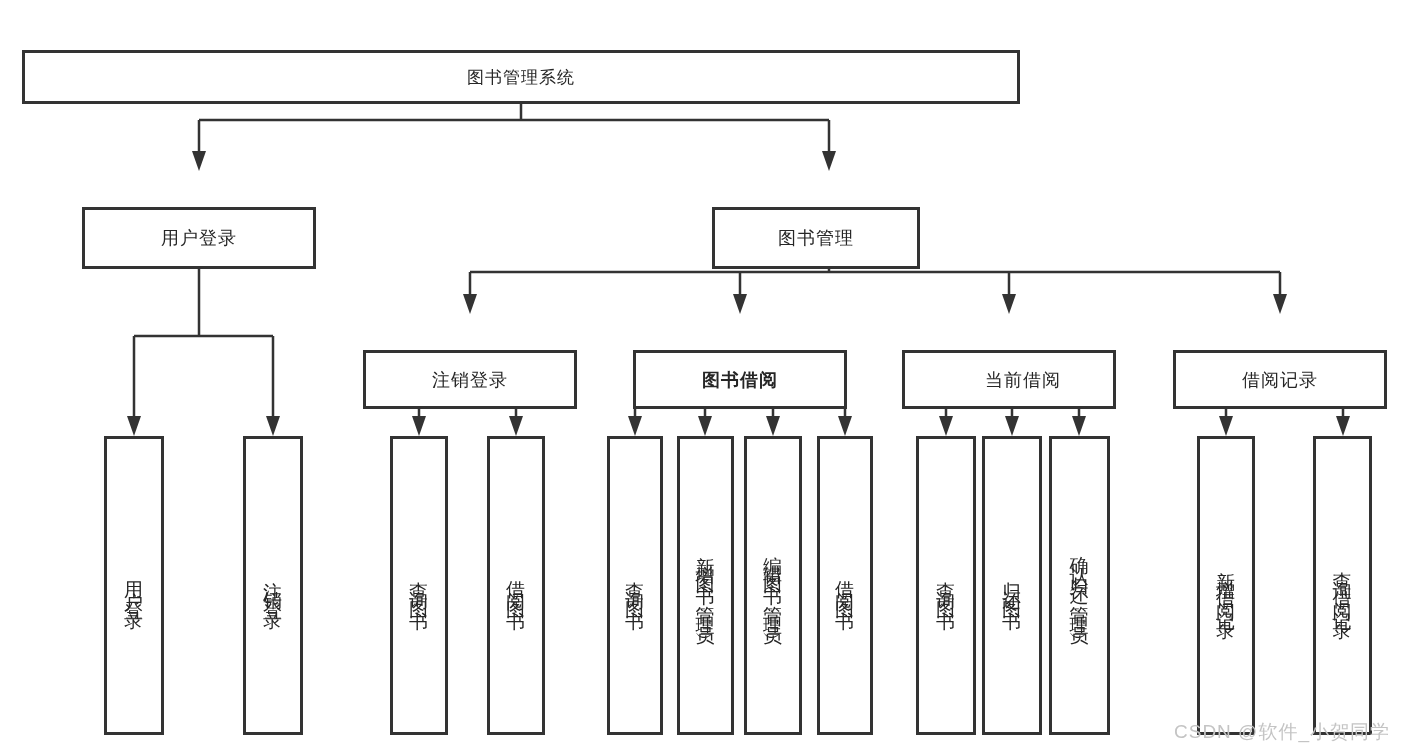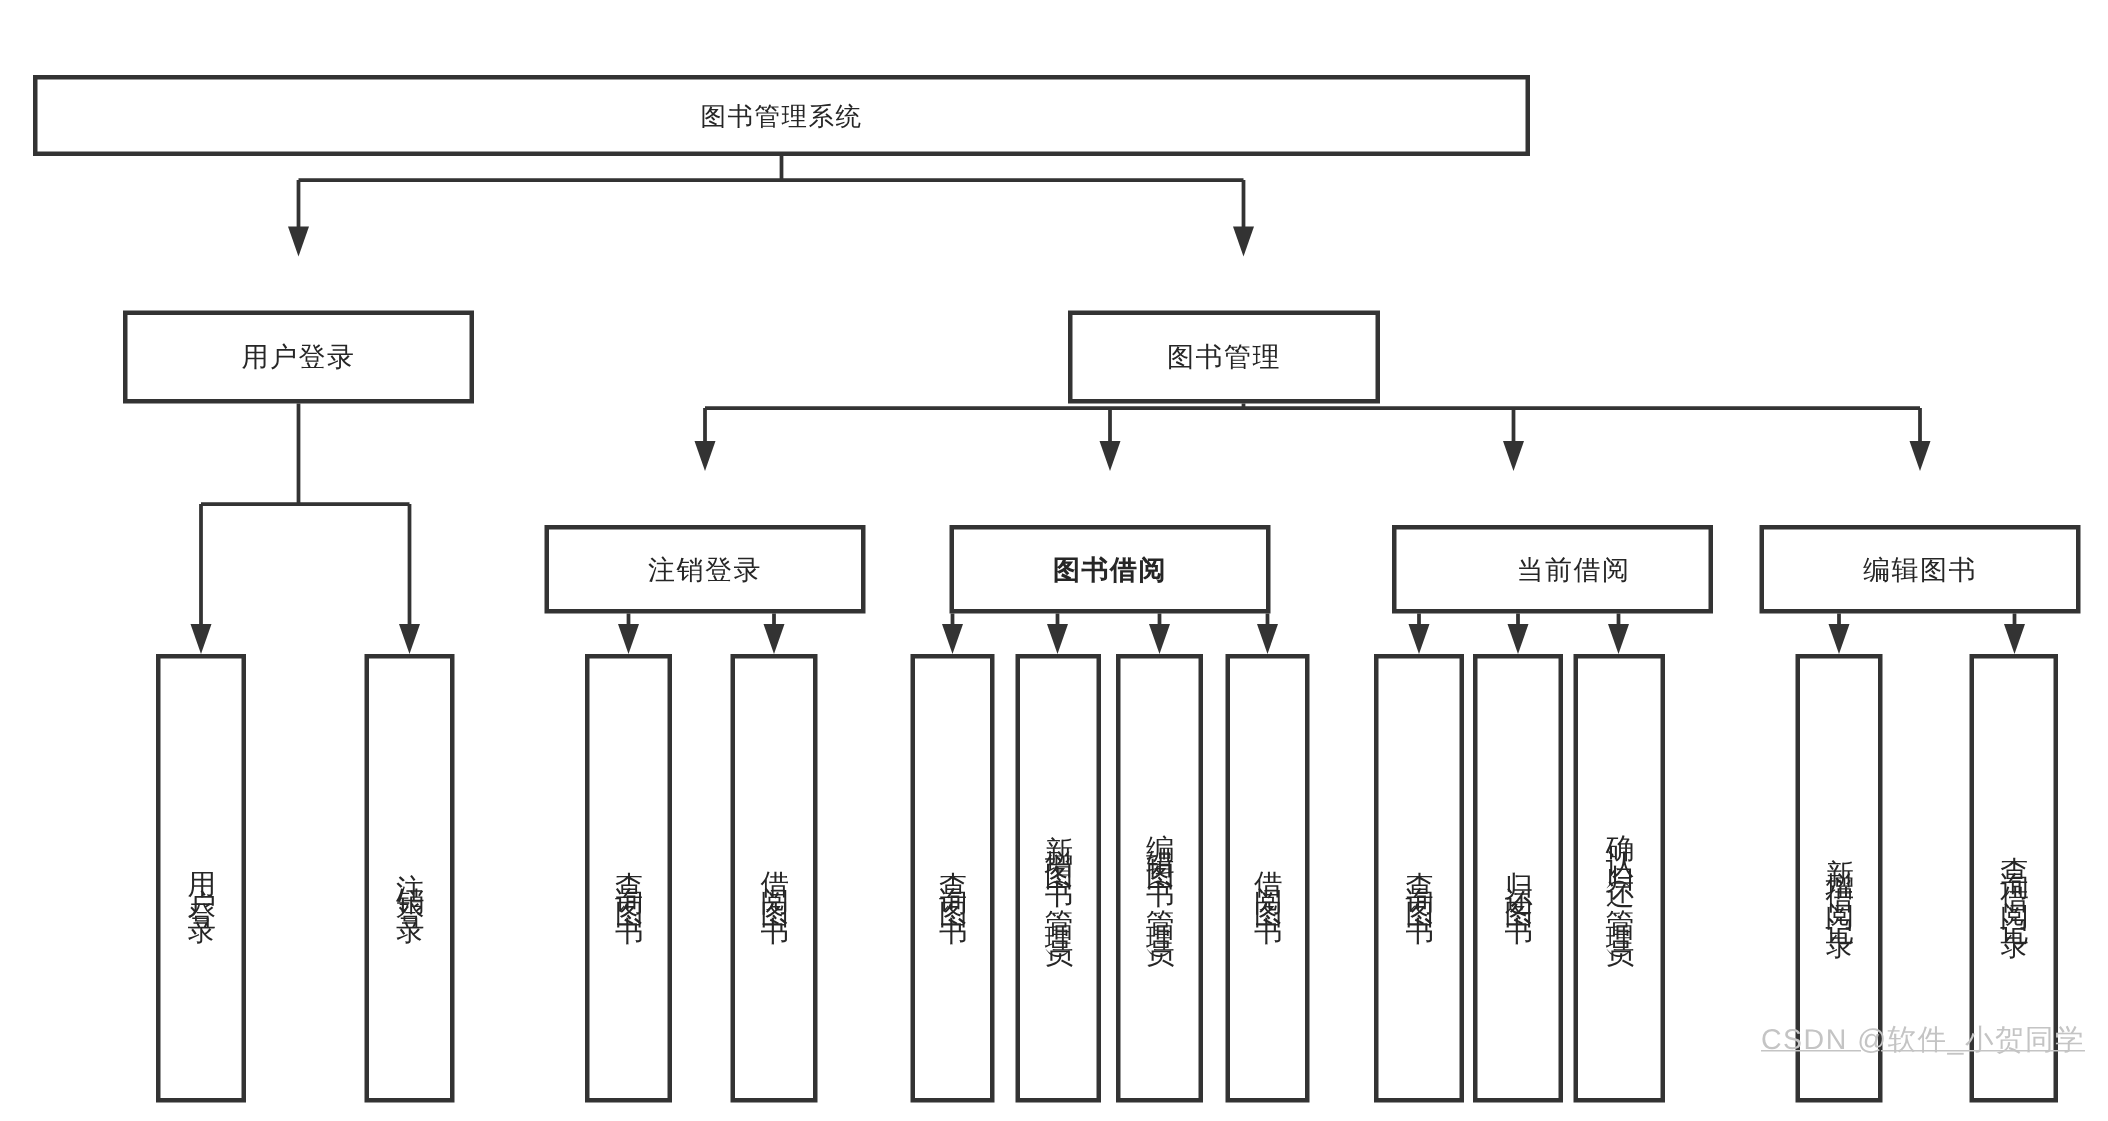--- a/index.html
+++ b/index.html
@@ -53,27 +53,26 @@
     writing-mode: vertical-rl;
     text-orientation: mixed;
     font-size: 19px;
     letter-spacing: 10px;
     line-height: 1;
     white-space: nowrap;
   }
   .watermark {
     position: absolute;
     left: 1174px;
-    top: 680px;
+    top: 719px;
     font-size: 19px;
     letter-spacing: 1px;
     color: #c4c4c4;
     white-space: nowrap;
     z-index: 5;
-    text-decoration: underline;
   }
 </style>
 </head>
 <body>
 
 <div class="stage" style="--line: #333333; --ink: #262626; --bg: #ffffff;">
 
   <svg class="wires" viewBox="0 0 1405 747" xmlns="http://www.w3.org/2000/svg">
     <g stroke="currentColor" stroke-width="2.5" fill="none">
       <path d="M521 68 V120 M199 120 H829 M199 120 V153 M829 120 V153"></path>
@@ -117,25 +116,25 @@
   <div class="node" style="left:712px; top:171px; width:208px; height:62px;">
     <span>图书管理</span>
   </div>
 
   <div class="node" style="left:363px; top:314px; width:214px; height:59px;">
     <span>注销登录</span>
   </div>
   <div class="node" style="left:633px; top:314px; width:214px; height:59px;font-weight:bold;">
     <span>图书借阅</span>
   </div>
-  <div class="node" style="left:928px; top:314px; width:214px; height:59px;padding-left:28px;">
+  <div class="node" style="left:902px; top:314px; width:214px; height:59px;padding-left:28px;">
     <span>当前借阅</span>
   </div>
   <div class="node" style="left:1173px; top:314px; width:214px; height:59px;">
-    <span>编辑图书</span>
+    <span>借阅记录</span>
   </div>
 
   <div class="leaf" style="left:104px; width:60px;">
     <span class="vtext">用户登录</span>
   </div>
   <div class="leaf" style="left:243px; width:60px;">
     <span class="vtext">注销登录</span>
   </div>
 
   <div class="leaf" style="left:390px; width:58px;">

